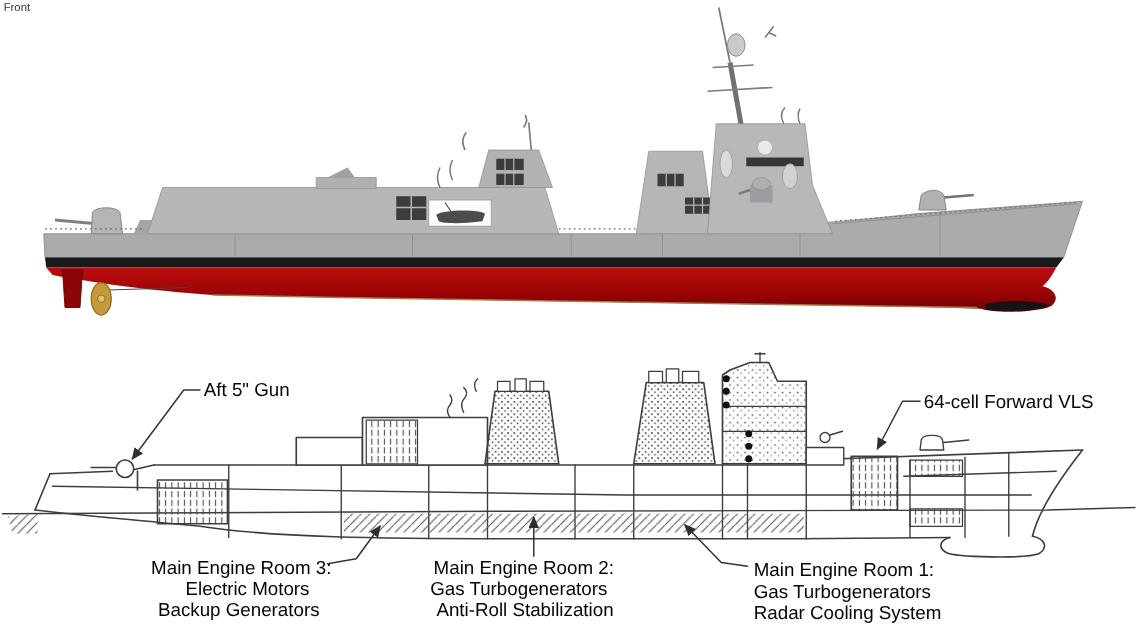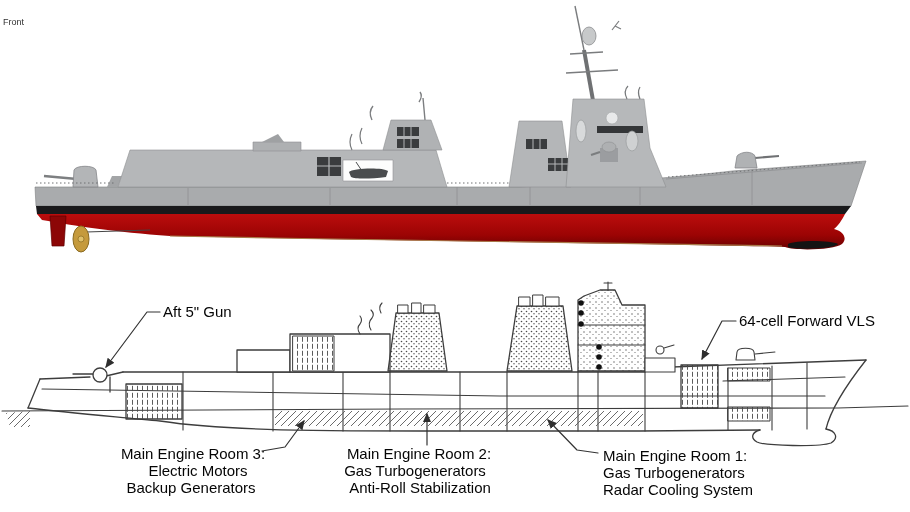--- a/index.html
+++ b/index.html
@@ -1,18 +1,18 @@
 <!DOCTYPE html>
 <html><head>
 <meta charset="utf-8">
 <style>
   html,body{margin:0;padding:0;background:#ffffff;}
   .stage{position:relative;width:910px;height:512px;background:#ffffff;overflow:hidden;
          font-family:"Liberation Sans", sans-serif;}
-  .viewport-label{position:absolute;left:3px;top:17px;font-size:9px;color:#333;letter-spacing:0;}
+  .viewport-label{position:absolute;left:3px;top:1px;font-size:9px;color:#333;letter-spacing:0;}
   svg{position:absolute;left:0;top:0;}
   .callout-text{font-family:"Liberation Sans", sans-serif;font-size:15px;fill:#050505;}
 </style>
 </head>
 <body>
 
 <div class="stage">
 
   <div class="viewport-label">Front</div>
 

